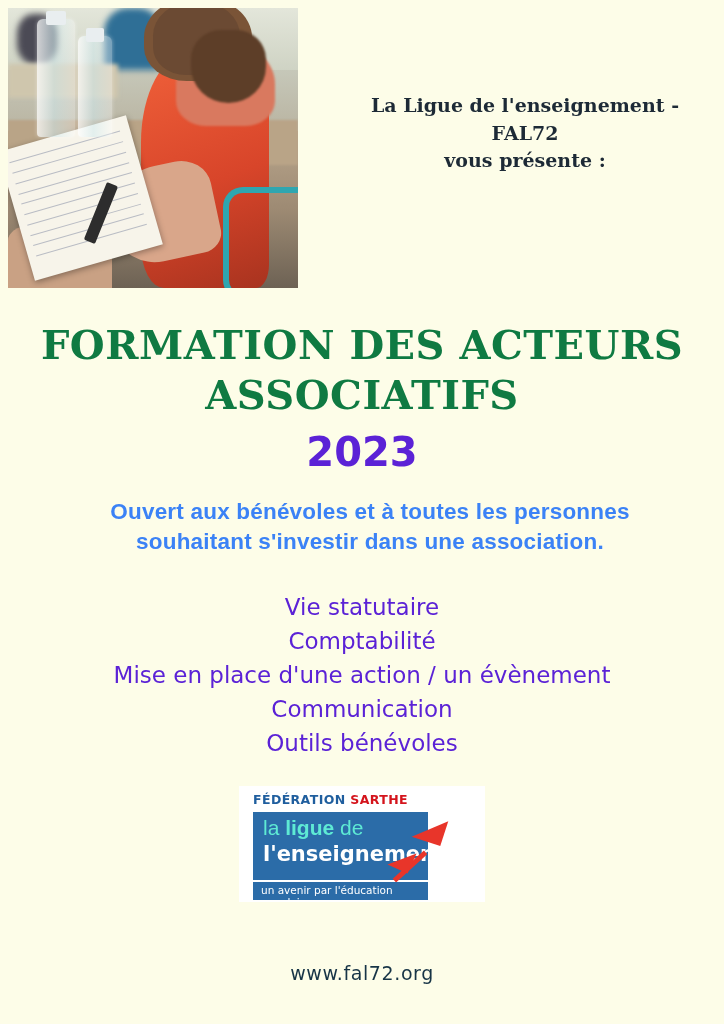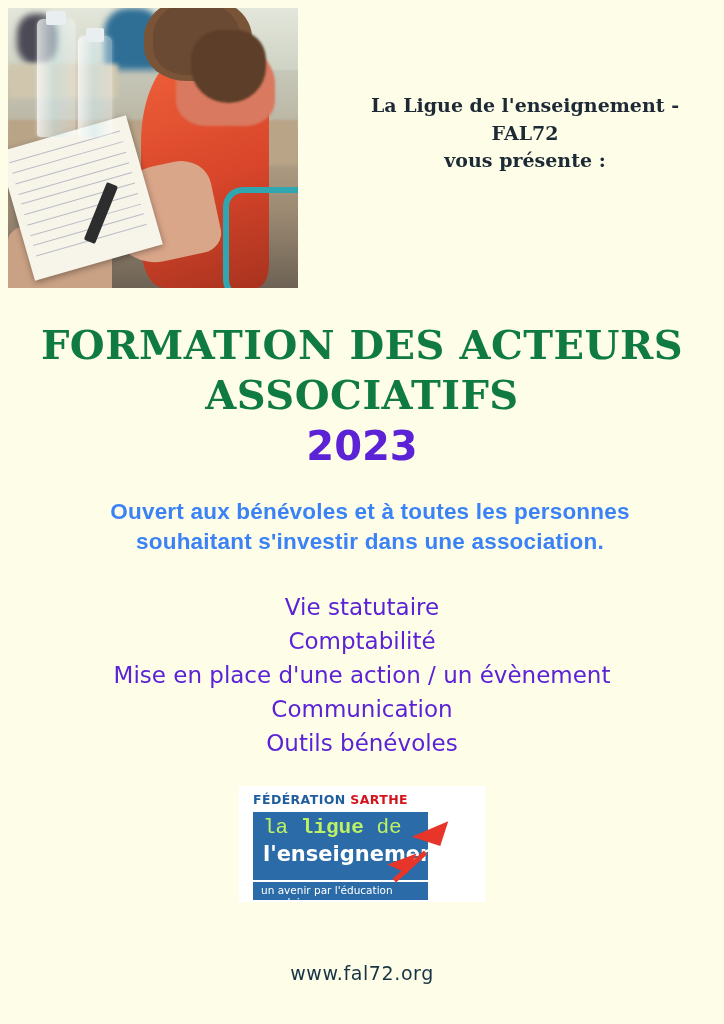--- a/index.html
+++ b/index.html
@@ -160,20 +160,21 @@
     font-size: 40px;
     line-height: 1.25;
     letter-spacing: 0.5px;
   }
   .title-year {
     font-family: "DejaVu Sans", sans-serif;
     font-weight: bold;
     color: #5b22d6;
     font-size: 40px;
     line-height: 1.3;
+    margin-top: 6px;
   }
 
   
   .subtitle {
     position: absolute;
     left: 38px;
     top: 497px;
     width: 664px;
     text-align: center;
     color: #3b82f6;
@@ -223,22 +224,22 @@
     position: absolute;
     left: 14px;
     top: 26px;
     width: 175px;
     height: 68px;
     background: #2b6ca8;
   }
   .logo-l1 {
     position: absolute;
     left: 10px; top: 4px;
-    color: #bef264;
-    font-family: Liberation Mono, monospace;
+    color: #5eead4;
+    font-family: Liberation Sans, sans-serif;
     font-size: 21px;
   }
   .logo-l1 b { font-weight: bold; }
   .logo-l2 {
     position: absolute;
     left: 10px; top: 30px;
     color: #ffffff;
     font-family: "DejaVu Sans", sans-serif;
     font-size: 21px;
     font-weight: bold;

